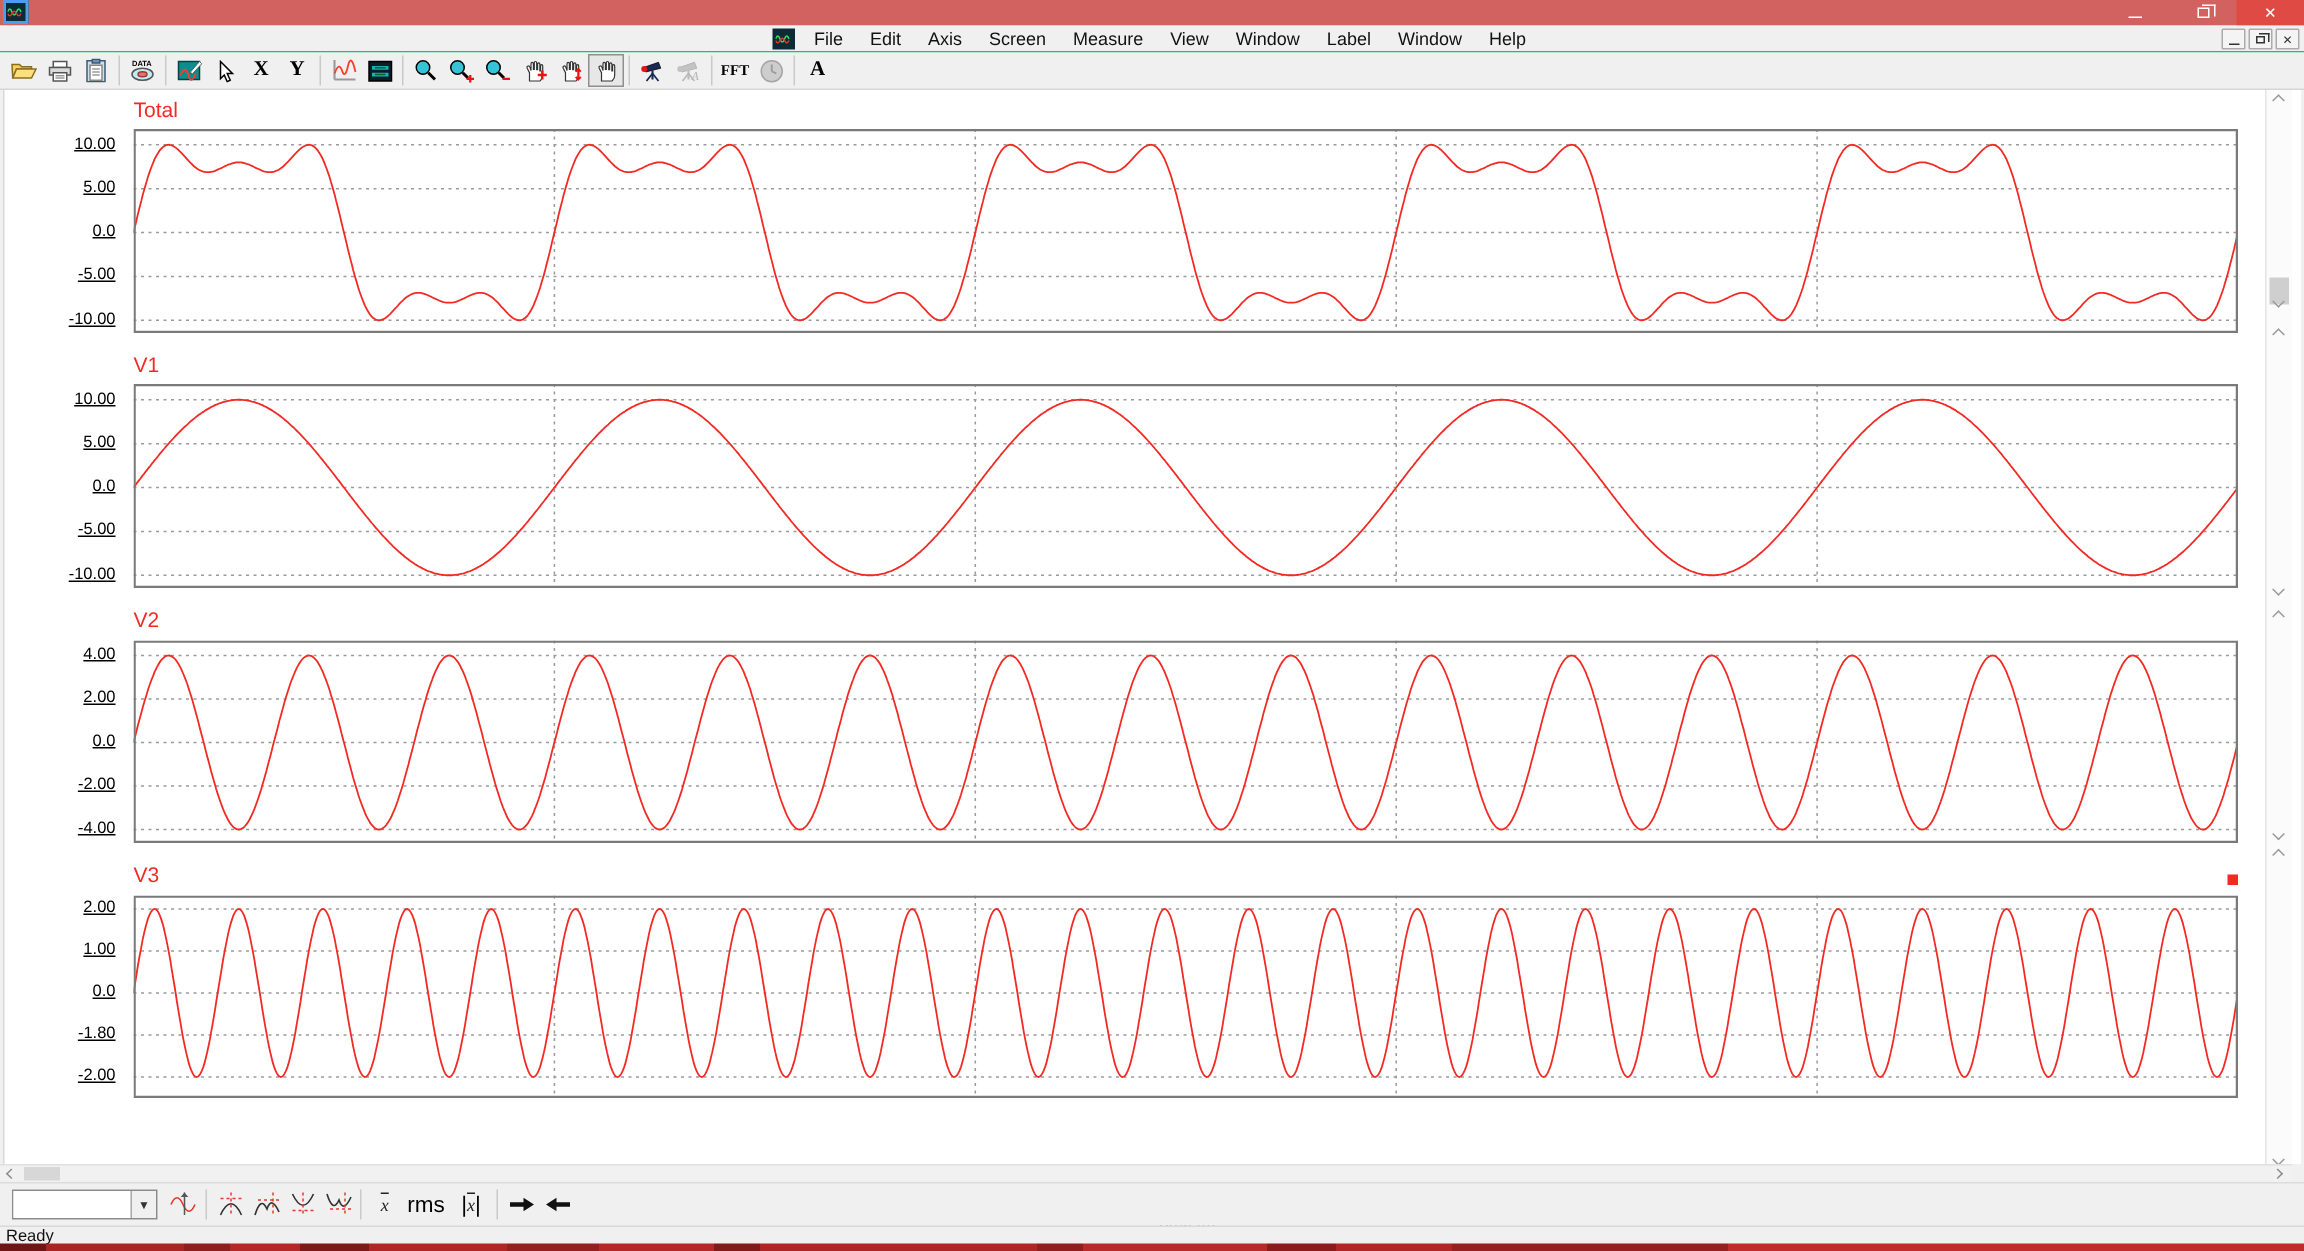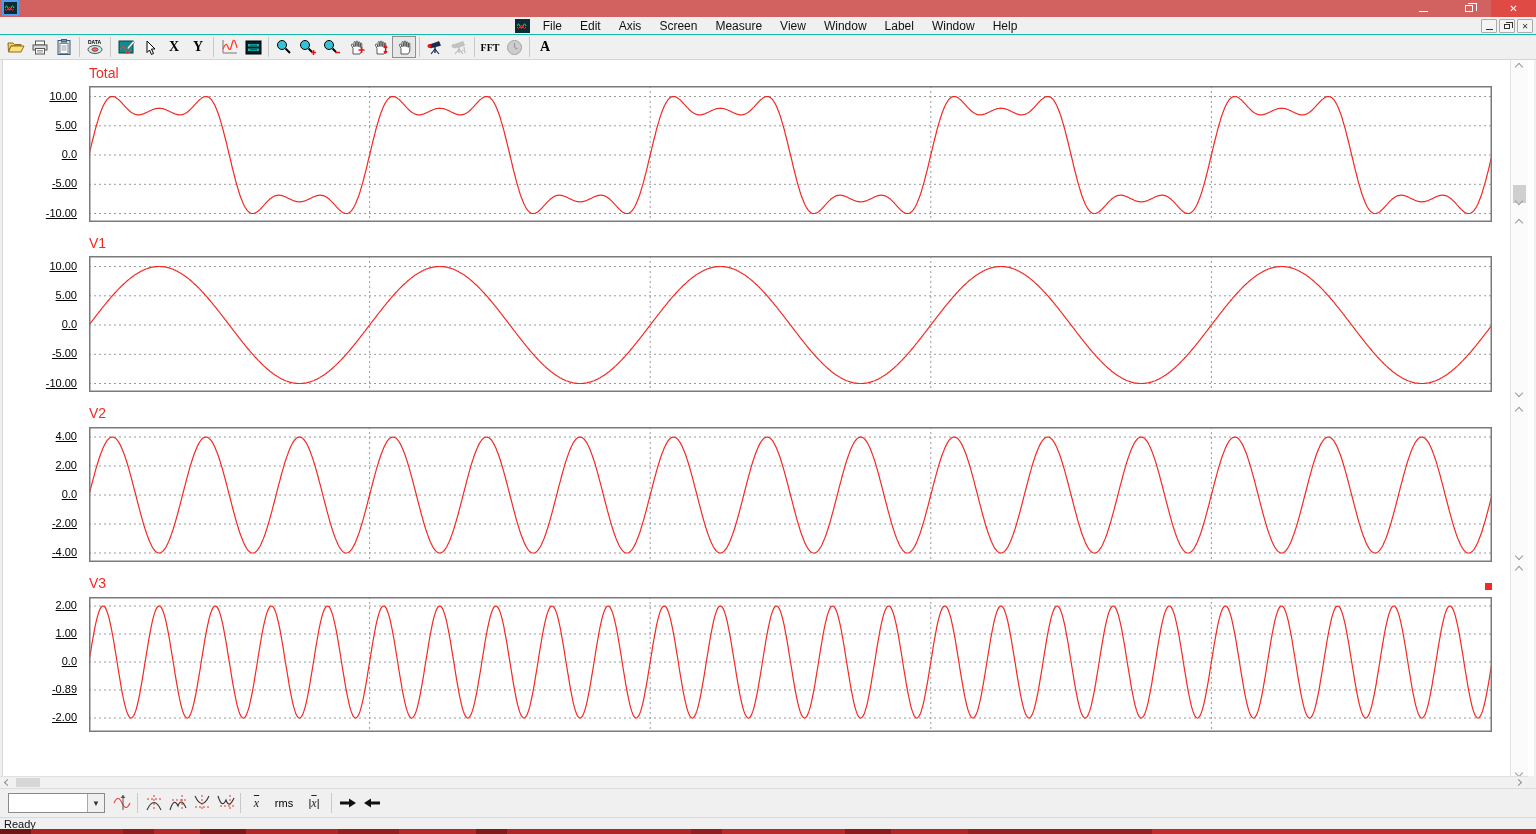--- a/index.html
+++ b/index.html
@@ -61,21 +61,21 @@
   .hchev.right { transform:rotate(-45deg); right:7px; }
   .hthumb { position:absolute; left:16px; top:1px; width:24px; height:9px; background:#d7d7d7; }
 
   
   .btoolbar { position:absolute; left:0; top:788px; width:1536px; height:29px; background:#f0f0f0; border-top:1px solid #dcdcdc; display:flex; align-items:center; padding-left:8px; }
   .combo { width:97px; height:20px; background:#fff; border:1px solid #8a8a8a; display:flex; position:relative; }
   .combo input { border:none; outline:none; width:78px; height:18px; font-size:11px; padding:0 3px; font-family:"Liberation Sans", sans-serif; }
   .combo-btn { position:absolute; right:0; top:0; width:17px; height:18px; background:#f0f0f0; border-left:1px solid #aaa; display:flex; align-items:center; justify-content:center; font-size:8px; color:#333; }
   .bbtn { width:23px; height:22px; display:flex; align-items:center; justify-content:center; border:1px solid transparent; margin-left:1px; }
   .overline-x { text-decoration:overline; font-style:italic; font-family:"Liberation Serif", serif; font-size:12px; }
-  .rms-txt { font-size:11px; color:#000; }
+  .rms-txt { font-size:15px; color:#000; }
 
   
   .statusbar { position:absolute; left:0; top:817px; width:1536px; height:12px; background:#f0f0f0; border-top:1px solid #d8d8d8; font-size:11px; color:#111; padding-left:4px; }
   .taskbar { position:absolute; left:0; top:829px; width:1536px; height:5px;
     background:linear-gradient(90deg,#701515 0 2%,#aa2424 2% 8%,#8e1e1e 8% 10%,#b52828 10% 13%,#7c1818 13% 16%,#b02626 16% 22%,#951f1f 22% 26%,#b52828 26% 31%,#821a1a 31% 33%,#ad2525 33% 45%,#911e1e 45% 47%,#b82929 47% 55%,#8c1c1c 55% 58%,#b02626 58% 63%,#961f1f 63% 75%,#c22b2b 75% 100%); }
 </style>
 </head>
 <body>
 
 <div class="titlebar">
@@ -343,21 +343,21 @@
       <line x1="0" y1="65.0" x2="1403" y2="65.0" class="grid"></line>
       <line x1="0" y1="93.0" x2="1403" y2="93.0" class="grid"></line>
       <line x1="0" y1="121.0" x2="1403" y2="121.0" class="grid"></line>
       <polyline points="0.0,65.0 0.9,59.5 1.8,54.1 2.6,48.7 3.5,43.5 4.4,38.6 5.3,33.9 6.1,29.4 7.0,25.4 7.9,21.7 8.8,18.4 9.6,15.6 10.5,13.2 11.4,11.4 12.3,10.0 13.2,9.2 14.0,9.0 14.9,9.2 15.8,10.0 16.7,11.4 17.5,13.2 18.4,15.6 19.3,18.4 20.2,21.7 21.0,25.4 21.9,29.4 22.8,33.9 23.7,38.6 24.6,43.5 25.4,48.7 26.3,54.1 27.2,59.5 28.1,65.0 28.9,70.5 29.8,75.9 30.7,81.2 31.6,86.4 32.4,91.4 33.3,96.1 34.2,100.5 35.1,104.6 36.0,108.3 36.8,111.6 37.7,114.4 38.6,116.7 39.5,118.6 40.3,119.9 41.2,120.7 42.1,121.0 43.0,120.7 43.8,119.9 44.7,118.6 45.6,116.7 46.5,114.4 47.4,111.6 48.2,108.3 49.1,104.6 50.0,100.5 50.9,96.1 51.7,91.4 52.6,86.4 53.5,81.2 54.4,75.9 55.2,70.5 56.1,65.0 57.0,59.5 57.9,54.1 58.8,48.7 59.6,43.5 60.5,38.6 61.4,33.9 62.3,29.4 63.1,25.4 64.0,21.7 64.9,18.4 65.8,15.6 66.6,13.2 67.5,11.4 68.4,10.0 69.3,9.2 70.1,9.0 71.0,9.2 71.9,10.0 72.8,11.4 73.7,13.2 74.5,15.6 75.4,18.4 76.3,21.7 77.2,25.4 78.0,29.4 78.9,33.9 79.8,38.6 80.7,43.5 81.5,48.7 82.4,54.1 83.3,59.5 84.2,65.0 85.1,70.5 85.9,75.9 86.8,81.2 87.7,86.4 88.6,91.4 89.4,96.1 90.3,100.5 91.2,104.6 92.1,108.3 92.9,111.6 93.8,114.4 94.7,116.7 95.6,118.6 96.5,119.9 97.3,120.7 98.2,121.0 99.1,120.7 100.0,119.9 100.8,118.6 101.7,116.7 102.6,114.4 103.5,111.6 104.3,108.3 105.2,104.6 106.1,100.5 107.0,96.1 107.9,91.4 108.7,86.4 109.6,81.2 110.5,75.9 111.4,70.5 112.2,65.0 113.1,59.5 114.0,54.1 114.9,48.7 115.7,43.5 116.6,38.6 117.5,33.9 118.4,29.4 119.3,25.4 120.1,21.7 121.0,18.4 121.9,15.6 122.8,13.2 123.6,11.4 124.5,10.0 125.4,9.2 126.3,9.0 127.1,9.2 128.0,10.0 128.9,11.4 129.8,13.2 130.7,15.6 131.5,18.4 132.4,21.7 133.3,25.4 134.2,29.4 135.0,33.9 135.9,38.6 136.8,43.5 137.7,48.7 138.5,54.1 139.4,59.5 140.3,65.0 141.2,70.5 142.1,75.9 142.9,81.2 143.8,86.4 144.7,91.4 145.6,96.1 146.4,100.5 147.3,104.6 148.2,108.3 149.1,111.6 149.9,114.4 150.8,116.7 151.7,118.6 152.6,119.9 153.5,120.7 154.3,121.0 155.2,120.7 156.1,119.9 157.0,118.6 157.8,116.7 158.7,114.4 159.6,111.6 160.5,108.3 161.3,104.6 162.2,100.5 163.1,96.1 164.0,91.4 164.9,86.4 165.7,81.2 166.6,75.9 167.5,70.5 168.4,65.0 169.2,59.5 170.1,54.1 171.0,48.7 171.9,43.5 172.7,38.6 173.6,33.9 174.5,29.4 175.4,25.4 176.3,21.7 177.1,18.4 178.0,15.6 178.9,13.2 179.8,11.4 180.6,10.0 181.5,9.2 182.4,9.0 183.3,9.2 184.1,10.0 185.0,11.4 185.9,13.2 186.8,15.6 187.7,18.4 188.5,21.7 189.4,25.4 190.3,29.4 191.2,33.9 192.0,38.6 192.9,43.5 193.8,48.7 194.7,54.1 195.5,59.5 196.4,65.0 197.3,70.5 198.2,75.9 199.1,81.2 199.9,86.4 200.8,91.4 201.7,96.1 202.6,100.5 203.4,104.6 204.3,108.3 205.2,111.6 206.1,114.4 206.9,116.7 207.8,118.6 208.7,119.9 209.6,120.7 210.4,121.0 211.3,120.7 212.2,119.9 213.1,118.6 214.0,116.7 214.8,114.4 215.7,111.6 216.6,108.3 217.5,104.6 218.3,100.5 219.2,96.1 220.1,91.4 221.0,86.4 221.8,81.2 222.7,75.9 223.6,70.5 224.5,65.0 225.4,59.5 226.2,54.1 227.1,48.7 228.0,43.5 228.9,38.6 229.7,33.9 230.6,29.4 231.5,25.4 232.4,21.7 233.2,18.4 234.1,15.6 235.0,13.2 235.9,11.4 236.8,10.0 237.6,9.2 238.5,9.0 239.4,9.2 240.3,10.0 241.1,11.4 242.0,13.2 242.9,15.6 243.8,18.4 244.6,21.7 245.5,25.4 246.4,29.4 247.3,33.9 248.2,38.6 249.0,43.5 249.9,48.7 250.8,54.1 251.7,59.5 252.5,65.0 253.4,70.5 254.3,75.9 255.2,81.2 256.0,86.4 256.9,91.4 257.8,96.1 258.7,100.5 259.6,104.6 260.4,108.3 261.3,111.6 262.2,114.4 263.1,116.7 263.9,118.6 264.8,119.9 265.7,120.7 266.6,121.0 267.4,120.7 268.3,119.9 269.2,118.6 270.1,116.7 271.0,114.4 271.8,111.6 272.7,108.3 273.6,104.6 274.5,100.5 275.3,96.1 276.2,91.4 277.1,86.4 278.0,81.2 278.8,75.9 279.7,70.5 280.6,65.0 281.5,59.5 282.4,54.1 283.2,48.7 284.1,43.5 285.0,38.6 285.9,33.9 286.7,29.4 287.6,25.4 288.5,21.7 289.4,18.4 290.2,15.6 291.1,13.2 292.0,11.4 292.9,10.0 293.8,9.2 294.6,9.0 295.5,9.2 296.4,10.0 297.3,11.4 298.1,13.2 299.0,15.6 299.9,18.4 300.8,21.7 301.6,25.4 302.5,29.4 303.4,33.9 304.3,38.6 305.2,43.5 306.0,48.7 306.9,54.1 307.8,59.5 308.7,65.0 309.5,70.5 310.4,75.9 311.3,81.2 312.2,86.4 313.0,91.4 313.9,96.1 314.8,100.5 315.7,104.6 316.6,108.3 317.4,111.6 318.3,114.4 319.2,116.7 320.1,118.6 320.9,119.9 321.8,120.7 322.7,121.0 323.6,120.7 324.4,119.9 325.3,118.6 326.2,116.7 327.1,114.4 328.0,111.6 328.8,108.3 329.7,104.6 330.6,100.5 331.5,96.1 332.3,91.4 333.2,86.4 334.1,81.2 335.0,75.9 335.8,70.5 336.7,65.0 337.6,59.5 338.5,54.1 339.4,48.7 340.2,43.5 341.1,38.6 342.0,33.9 342.9,29.4 343.7,25.4 344.6,21.7 345.5,18.4 346.4,15.6 347.2,13.2 348.1,11.4 349.0,10.0 349.9,9.2 350.8,9.0 351.6,9.2 352.5,10.0 353.4,11.4 354.3,13.2 355.1,15.6 356.0,18.4 356.9,21.7 357.8,25.4 358.6,29.4 359.5,33.9 360.4,38.6 361.3,43.5 362.1,48.7 363.0,54.1 363.9,59.5 364.8,65.0 365.7,70.5 366.5,75.9 367.4,81.2 368.3,86.4 369.2,91.4 370.0,96.1 370.9,100.5 371.8,104.6 372.7,108.3 373.5,111.6 374.4,114.4 375.3,116.7 376.2,118.6 377.1,119.9 377.9,120.7 378.8,121.0 379.7,120.7 380.6,119.9 381.4,118.6 382.3,116.7 383.2,114.4 384.1,111.6 384.9,108.3 385.8,104.6 386.7,100.5 387.6,96.1 388.5,91.4 389.3,86.4 390.2,81.2 391.1,75.9 392.0,70.5 392.8,65.0 393.7,59.5 394.6,54.1 395.5,48.7 396.3,43.5 397.2,38.6 398.1,33.9 399.0,29.4 399.9,25.4 400.7,21.7 401.6,18.4 402.5,15.6 403.4,13.2 404.2,11.4 405.1,10.0 406.0,9.2 406.9,9.0 407.7,9.2 408.6,10.0 409.5,11.4 410.4,13.2 411.3,15.6 412.1,18.4 413.0,21.7 413.9,25.4 414.8,29.4 415.6,33.9 416.5,38.6 417.4,43.5 418.3,48.7 419.1,54.1 420.0,59.5 420.9,65.0 421.8,70.5 422.7,75.9 423.5,81.2 424.4,86.4 425.3,91.4 426.2,96.1 427.0,100.5 427.9,104.6 428.8,108.3 429.7,111.6 430.5,114.4 431.4,116.7 432.3,118.6 433.2,119.9 434.1,120.7 434.9,121.0 435.8,120.7 436.7,119.9 437.6,118.6 438.4,116.7 439.3,114.4 440.2,111.6 441.1,108.3 441.9,104.6 442.8,100.5 443.7,96.1 444.6,91.4 445.5,86.4 446.3,81.2 447.2,75.9 448.1,70.5 449.0,65.0 449.8,59.5 450.7,54.1 451.6,48.7 452.5,43.5 453.3,38.6 454.2,33.9 455.1,29.4 456.0,25.4 456.9,21.7 457.7,18.4 458.6,15.6 459.5,13.2 460.4,11.4 461.2,10.0 462.1,9.2 463.0,9.0 463.9,9.2 464.7,10.0 465.6,11.4 466.5,13.2 467.4,15.6 468.3,18.4 469.1,21.7 470.0,25.4 470.9,29.4 471.8,33.9 472.6,38.6 473.5,43.5 474.4,48.7 475.3,54.1 476.1,59.5 477.0,65.0 477.9,70.5 478.8,75.9 479.7,81.2 480.5,86.4 481.4,91.4 482.3,96.1 483.2,100.5 484.0,104.6 484.9,108.3 485.8,111.6 486.7,114.4 487.5,116.7 488.4,118.6 489.3,119.9 490.2,120.7 491.1,121.0 491.9,120.7 492.8,119.9 493.7,118.6 494.6,116.7 495.4,114.4 496.3,111.6 497.2,108.3 498.1,104.6 498.9,100.5 499.8,96.1 500.7,91.4 501.6,86.4 502.4,81.2 503.3,75.9 504.2,70.5 505.1,65.0 506.0,59.5 506.8,54.1 507.7,48.7 508.6,43.5 509.5,38.6 510.3,33.9 511.2,29.4 512.1,25.4 513.0,21.7 513.8,18.4 514.7,15.6 515.6,13.2 516.5,11.4 517.4,10.0 518.2,9.2 519.1,9.0 520.0,9.2 520.9,10.0 521.7,11.4 522.6,13.2 523.5,15.6 524.4,18.4 525.2,21.7 526.1,25.4 527.0,29.4 527.9,33.9 528.8,38.6 529.6,43.5 530.5,48.7 531.4,54.1 532.3,59.5 533.1,65.0 534.0,70.5 534.9,75.9 535.8,81.2 536.6,86.4 537.5,91.4 538.4,96.1 539.3,100.5 540.2,104.6 541.0,108.3 541.9,111.6 542.8,114.4 543.7,116.7 544.5,118.6 545.4,119.9 546.3,120.7 547.2,121.0 548.0,120.7 548.9,119.9 549.8,118.6 550.7,116.7 551.6,114.4 552.4,111.6 553.3,108.3 554.2,104.6 555.1,100.5 555.9,96.1 556.8,91.4 557.7,86.4 558.6,81.2 559.4,75.9 560.3,70.5 561.2,65.0 562.1,59.5 563.0,54.1 563.8,48.7 564.7,43.5 565.6,38.6 566.5,33.9 567.3,29.4 568.2,25.4 569.1,21.7 570.0,18.4 570.8,15.6 571.7,13.2 572.6,11.4 573.5,10.0 574.4,9.2 575.2,9.0 576.1,9.2 577.0,10.0 577.9,11.4 578.7,13.2 579.6,15.6 580.5,18.4 581.4,21.7 582.2,25.4 583.1,29.4 584.0,33.9 584.9,38.6 585.8,43.5 586.6,48.7 587.5,54.1 588.4,59.5 589.3,65.0 590.1,70.5 591.0,75.9 591.9,81.2 592.8,86.4 593.6,91.4 594.5,96.1 595.4,100.5 596.3,104.6 597.2,108.3 598.0,111.6 598.9,114.4 599.8,116.7 600.7,118.6 601.5,119.9 602.4,120.7 603.3,121.0 604.2,120.7 605.0,119.9 605.9,118.6 606.8,116.7 607.7,114.4 608.6,111.6 609.4,108.3 610.3,104.6 611.2,100.5 612.1,96.1 612.9,91.4 613.8,86.4 614.7,81.2 615.6,75.9 616.4,70.5 617.3,65.0 618.2,59.5 619.1,54.1 620.0,48.7 620.8,43.5 621.7,38.6 622.6,33.9 623.5,29.4 624.3,25.4 625.2,21.7 626.1,18.4 627.0,15.6 627.8,13.2 628.7,11.4 629.6,10.0 630.5,9.2 631.3,9.0 632.2,9.2 633.1,10.0 634.0,11.4 634.9,13.2 635.7,15.6 636.6,18.4 637.5,21.7 638.4,25.4 639.2,29.4 640.1,33.9 641.0,38.6 641.9,43.5 642.7,48.7 643.6,54.1 644.5,59.5 645.4,65.0 646.3,70.5 647.1,75.9 648.0,81.2 648.9,86.4 649.8,91.4 650.6,96.1 651.5,100.5 652.4,104.6 653.3,108.3 654.1,111.6 655.0,114.4 655.9,116.7 656.8,118.6 657.7,119.9 658.5,120.7 659.4,121.0 660.3,120.7 661.2,119.9 662.0,118.6 662.9,116.7 663.8,114.4 664.7,111.6 665.5,108.3 666.4,104.6 667.3,100.5 668.2,96.1 669.1,91.4 669.9,86.4 670.8,81.2 671.7,75.9 672.6,70.5 673.4,65.0 674.3,59.5 675.2,54.1 676.1,48.7 676.9,43.5 677.8,38.6 678.7,33.9 679.6,29.4 680.5,25.4 681.3,21.7 682.2,18.4 683.1,15.6 684.0,13.2 684.8,11.4 685.7,10.0 686.6,9.2 687.5,9.0 688.3,9.2 689.2,10.0 690.1,11.4 691.0,13.2 691.9,15.6 692.7,18.4 693.6,21.7 694.5,25.4 695.4,29.4 696.2,33.9 697.1,38.6 698.0,43.5 698.9,48.7 699.7,54.1 700.6,59.5 701.5,65.0 702.4,70.5 703.3,75.9 704.1,81.2 705.0,86.4 705.9,91.4 706.8,96.1 707.6,100.5 708.5,104.6 709.4,108.3 710.3,111.6 711.1,114.4 712.0,116.7 712.9,118.6 713.8,119.9 714.7,120.7 715.5,121.0 716.4,120.7 717.3,119.9 718.2,118.6 719.0,116.7 719.9,114.4 720.8,111.6 721.7,108.3 722.5,104.6 723.4,100.5 724.3,96.1 725.2,91.4 726.1,86.4 726.9,81.2 727.8,75.9 728.7,70.5 729.6,65.0 730.4,59.5 731.3,54.1 732.2,48.7 733.1,43.5 733.9,38.6 734.8,33.9 735.7,29.4 736.6,25.4 737.5,21.7 738.3,18.4 739.2,15.6 740.1,13.2 741.0,11.4 741.8,10.0 742.7,9.2 743.6,9.0 744.5,9.2 745.3,10.0 746.2,11.4 747.1,13.2 748.0,15.6 748.9,18.4 749.7,21.7 750.6,25.4 751.5,29.4 752.4,33.9 753.2,38.6 754.1,43.5 755.0,48.7 755.9,54.1 756.7,59.5 757.6,65.0 758.5,70.5 759.4,75.9 760.3,81.2 761.1,86.4 762.0,91.4 762.9,96.1 763.8,100.5 764.6,104.6 765.5,108.3 766.4,111.6 767.3,114.4 768.1,116.7 769.0,118.6 769.9,119.9 770.8,120.7 771.6,121.0 772.5,120.7 773.4,119.9 774.3,118.6 775.2,116.7 776.0,114.4 776.9,111.6 777.8,108.3 778.7,104.6 779.5,100.5 780.4,96.1 781.3,91.4 782.2,86.4 783.0,81.2 783.9,75.9 784.8,70.5 785.7,65.0 786.6,59.5 787.4,54.1 788.3,48.7 789.2,43.5 790.1,38.6 790.9,33.9 791.8,29.4 792.7,25.4 793.6,21.7 794.4,18.4 795.3,15.6 796.2,13.2 797.1,11.4 798.0,10.0 798.8,9.2 799.7,9.0 800.6,9.2 801.5,10.0 802.3,11.4 803.2,13.2 804.1,15.6 805.0,18.4 805.8,21.7 806.7,25.4 807.6,29.4 808.5,33.9 809.4,38.6 810.2,43.5 811.1,48.7 812.0,54.1 812.9,59.5 813.7,65.0 814.6,70.5 815.5,75.9 816.4,81.2 817.2,86.4 818.1,91.4 819.0,96.1 819.9,100.5 820.8,104.6 821.6,108.3 822.5,111.6 823.4,114.4 824.3,116.7 825.1,118.6 826.0,119.9 826.9,120.7 827.8,121.0 828.6,120.7 829.5,119.9 830.4,118.6 831.3,116.7 832.2,114.4 833.0,111.6 833.9,108.3 834.8,104.6 835.7,100.5 836.5,96.1 837.4,91.4 838.3,86.4 839.2,81.2 840.0,75.9 840.9,70.5 841.8,65.0 842.7,59.5 843.6,54.1 844.4,48.7 845.3,43.5 846.2,38.6 847.1,33.9 847.9,29.4 848.8,25.4 849.7,21.7 850.6,18.4 851.4,15.6 852.3,13.2 853.2,11.4 854.1,10.0 855.0,9.2 855.8,9.0 856.7,9.2 857.6,10.0 858.5,11.4 859.3,13.2 860.2,15.6 861.1,18.4 862.0,21.7 862.8,25.4 863.7,29.4 864.6,33.9 865.5,38.6 866.4,43.5 867.2,48.7 868.1,54.1 869.0,59.5 869.9,65.0 870.7,70.5 871.6,75.9 872.5,81.2 873.4,86.4 874.2,91.4 875.1,96.1 876.0,100.5 876.9,104.6 877.8,108.3 878.6,111.6 879.5,114.4 880.4,116.7 881.3,118.6 882.1,119.9 883.0,120.7 883.9,121.0 884.8,120.7 885.6,119.9 886.5,118.6 887.4,116.7 888.3,114.4 889.2,111.6 890.0,108.3 890.9,104.6 891.8,100.5 892.7,96.1 893.5,91.4 894.4,86.4 895.3,81.2 896.2,75.9 897.0,70.5 897.9,65.0 898.8,59.5 899.7,54.1 900.6,48.7 901.4,43.5 902.3,38.6 903.2,33.9 904.1,29.4 904.9,25.4 905.8,21.7 906.7,18.4 907.6,15.6 908.4,13.2 909.3,11.4 910.2,10.0 911.1,9.2 912.0,9.0 912.8,9.2 913.7,10.0 914.6,11.4 915.5,13.2 916.3,15.6 917.2,18.4 918.1,21.7 919.0,25.4 919.8,29.4 920.7,33.9 921.6,38.6 922.5,43.5 923.3,48.7 924.2,54.1 925.1,59.5 926.0,65.0 926.9,70.5 927.7,75.9 928.6,81.2 929.5,86.4 930.4,91.4 931.2,96.1 932.1,100.5 933.0,104.6 933.9,108.3 934.7,111.6 935.6,114.4 936.5,116.7 937.4,118.6 938.3,119.9 939.1,120.7 940.0,121.0 940.9,120.7 941.8,119.9 942.6,118.6 943.5,116.7 944.4,114.4 945.3,111.6 946.1,108.3 947.0,104.6 947.9,100.5 948.8,96.1 949.7,91.4 950.5,86.4 951.4,81.2 952.3,75.9 953.2,70.5 954.0,65.0 954.9,59.5 955.8,54.1 956.7,48.7 957.5,43.5 958.4,38.6 959.3,33.9 960.2,29.4 961.1,25.4 961.9,21.7 962.8,18.4 963.7,15.6 964.6,13.2 965.4,11.4 966.3,10.0 967.2,9.2 968.1,9.0 968.9,9.2 969.8,10.0 970.7,11.4 971.6,13.2 972.5,15.6 973.3,18.4 974.2,21.7 975.1,25.4 976.0,29.4 976.8,33.9 977.7,38.6 978.6,43.5 979.5,48.7 980.3,54.1 981.2,59.5 982.1,65.0 983.0,70.5 983.9,75.9 984.7,81.2 985.6,86.4 986.5,91.4 987.4,96.1 988.2,100.5 989.1,104.6 990.0,108.3 990.9,111.6 991.7,114.4 992.6,116.7 993.5,118.6 994.4,119.9 995.3,120.7 996.1,121.0 997.0,120.7 997.9,119.9 998.8,118.6 999.6,116.7 1000.5,114.4 1001.4,111.6 1002.3,108.3 1003.1,104.6 1004.0,100.5 1004.9,96.1 1005.8,91.4 1006.7,86.4 1007.5,81.2 1008.4,75.9 1009.3,70.5 1010.2,65.0 1011.0,59.5 1011.9,54.1 1012.8,48.7 1013.7,43.5 1014.5,38.6 1015.4,33.9 1016.3,29.4 1017.2,25.4 1018.1,21.7 1018.9,18.4 1019.8,15.6 1020.7,13.2 1021.6,11.4 1022.4,10.0 1023.3,9.2 1024.2,9.0 1025.1,9.2 1025.9,10.0 1026.8,11.4 1027.7,13.2 1028.6,15.6 1029.5,18.4 1030.3,21.7 1031.2,25.4 1032.1,29.4 1033.0,33.9 1033.8,38.6 1034.7,43.5 1035.6,48.7 1036.5,54.1 1037.3,59.5 1038.2,65.0 1039.1,70.5 1040.0,75.9 1040.9,81.2 1041.7,86.4 1042.6,91.4 1043.5,96.1 1044.4,100.5 1045.2,104.6 1046.1,108.3 1047.0,111.6 1047.9,114.4 1048.7,116.7 1049.6,118.6 1050.5,119.9 1051.4,120.7 1052.2,121.0 1053.1,120.7 1054.0,119.9 1054.9,118.6 1055.8,116.7 1056.6,114.4 1057.5,111.6 1058.4,108.3 1059.3,104.6 1060.1,100.5 1061.0,96.1 1061.9,91.4 1062.8,86.4 1063.6,81.2 1064.5,75.9 1065.4,70.5 1066.3,65.0 1067.2,59.5 1068.0,54.1 1068.9,48.7 1069.8,43.5 1070.7,38.6 1071.5,33.9 1072.4,29.4 1073.3,25.4 1074.2,21.7 1075.0,18.4 1075.9,15.6 1076.8,13.2 1077.7,11.4 1078.6,10.0 1079.4,9.2 1080.3,9.0 1081.2,9.2 1082.1,10.0 1082.9,11.4 1083.8,13.2 1084.7,15.6 1085.6,18.4 1086.4,21.7 1087.3,25.4 1088.2,29.4 1089.1,33.9 1090.0,38.6 1090.8,43.5 1091.7,48.7 1092.6,54.1 1093.5,59.5 1094.3,65.0 1095.2,70.5 1096.1,75.9 1097.0,81.2 1097.8,86.4 1098.7,91.4 1099.6,96.1 1100.5,100.5 1101.4,104.6 1102.2,108.3 1103.1,111.6 1104.0,114.4 1104.9,116.7 1105.7,118.6 1106.6,119.9 1107.5,120.7 1108.4,121.0 1109.2,120.7 1110.1,119.9 1111.0,118.6 1111.9,116.7 1112.8,114.4 1113.6,111.6 1114.5,108.3 1115.4,104.6 1116.3,100.5 1117.1,96.1 1118.0,91.4 1118.9,86.4 1119.8,81.2 1120.6,75.9 1121.5,70.5 1122.4,65.0 1123.3,59.5 1124.2,54.1 1125.0,48.7 1125.9,43.5 1126.8,38.6 1127.7,33.9 1128.5,29.4 1129.4,25.4 1130.3,21.7 1131.2,18.4 1132.0,15.6 1132.9,13.2 1133.8,11.4 1134.7,10.0 1135.6,9.2 1136.4,9.0 1137.3,9.2 1138.2,10.0 1139.1,11.4 1139.9,13.2 1140.8,15.6 1141.7,18.4 1142.6,21.7 1143.4,25.4 1144.3,29.4 1145.2,33.9 1146.1,38.6 1147.0,43.5 1147.8,48.7 1148.7,54.1 1149.6,59.5 1150.5,65.0 1151.3,70.5 1152.2,75.9 1153.1,81.2 1154.0,86.4 1154.8,91.4 1155.7,96.1 1156.6,100.5 1157.5,104.6 1158.4,108.3 1159.2,111.6 1160.1,114.4 1161.0,116.7 1161.9,118.6 1162.7,119.9 1163.6,120.7 1164.5,121.0 1165.4,120.7 1166.2,119.9 1167.1,118.6 1168.0,116.7 1168.9,114.4 1169.8,111.6 1170.6,108.3 1171.5,104.6 1172.4,100.5 1173.3,96.1 1174.1,91.4 1175.0,86.4 1175.9,81.2 1176.8,75.9 1177.6,70.5 1178.5,65.0 1179.4,59.5 1180.3,54.1 1181.2,48.7 1182.0,43.5 1182.9,38.6 1183.8,33.9 1184.7,29.4 1185.5,25.4 1186.4,21.7 1187.3,18.4 1188.2,15.6 1189.0,13.2 1189.9,11.4 1190.8,10.0 1191.7,9.2 1192.5,9.0 1193.4,9.2 1194.3,10.0 1195.2,11.4 1196.1,13.2 1196.9,15.6 1197.8,18.4 1198.7,21.7 1199.6,25.4 1200.4,29.4 1201.3,33.9 1202.2,38.6 1203.1,43.5 1203.9,48.7 1204.8,54.1 1205.7,59.5 1206.6,65.0 1207.5,70.5 1208.3,75.9 1209.2,81.2 1210.1,86.4 1211.0,91.4 1211.8,96.1 1212.7,100.5 1213.6,104.6 1214.5,108.3 1215.3,111.6 1216.2,114.4 1217.1,116.7 1218.0,118.6 1218.9,119.9 1219.7,120.7 1220.6,121.0 1221.5,120.7 1222.4,119.9 1223.2,118.6 1224.1,116.7 1225.0,114.4 1225.9,111.6 1226.7,108.3 1227.6,104.6 1228.5,100.5 1229.4,96.1 1230.3,91.4 1231.1,86.4 1232.0,81.2 1232.9,75.9 1233.8,70.5 1234.6,65.0 1235.5,59.5 1236.4,54.1 1237.3,48.7 1238.1,43.5 1239.0,38.6 1239.9,33.9 1240.8,29.4 1241.7,25.4 1242.5,21.7 1243.4,18.4 1244.3,15.6 1245.2,13.2 1246.0,11.4 1246.9,10.0 1247.8,9.2 1248.7,9.0 1249.5,9.2 1250.4,10.0 1251.3,11.4 1252.2,13.2 1253.1,15.6 1253.9,18.4 1254.8,21.7 1255.7,25.4 1256.6,29.4 1257.4,33.9 1258.3,38.6 1259.2,43.5 1260.1,48.7 1260.9,54.1 1261.8,59.5 1262.7,65.0 1263.6,70.5 1264.5,75.9 1265.3,81.2 1266.2,86.4 1267.1,91.4 1268.0,96.1 1268.8,100.5 1269.7,104.6 1270.6,108.3 1271.5,111.6 1272.3,114.4 1273.2,116.7 1274.1,118.6 1275.0,119.9 1275.9,120.7 1276.7,121.0 1277.6,120.7 1278.5,119.9 1279.4,118.6 1280.2,116.7 1281.1,114.4 1282.0,111.6 1282.9,108.3 1283.7,104.6 1284.6,100.5 1285.5,96.1 1286.4,91.4 1287.3,86.4 1288.1,81.2 1289.0,75.9 1289.9,70.5 1290.8,65.0 1291.6,59.5 1292.5,54.1 1293.4,48.7 1294.3,43.5 1295.1,38.6 1296.0,33.9 1296.9,29.4 1297.8,25.4 1298.7,21.7 1299.5,18.4 1300.4,15.6 1301.3,13.2 1302.2,11.4 1303.0,10.0 1303.9,9.2 1304.8,9.0 1305.7,9.2 1306.5,10.0 1307.4,11.4 1308.3,13.2 1309.2,15.6 1310.1,18.4 1310.9,21.7 1311.8,25.4 1312.7,29.4 1313.6,33.9 1314.4,38.6 1315.3,43.5 1316.2,48.7 1317.1,54.1 1317.9,59.5 1318.8,65.0 1319.7,70.5 1320.6,75.9 1321.5,81.2 1322.3,86.4 1323.2,91.4 1324.1,96.1 1325.0,100.5 1325.8,104.6 1326.7,108.3 1327.6,111.6 1328.5,114.4 1329.3,116.7 1330.2,118.6 1331.1,119.9 1332.0,120.7 1332.8,121.0 1333.7,120.7 1334.6,119.9 1335.5,118.6 1336.4,116.7 1337.2,114.4 1338.1,111.6 1339.0,108.3 1339.9,104.6 1340.7,100.5 1341.6,96.1 1342.5,91.4 1343.4,86.4 1344.2,81.2 1345.1,75.9 1346.0,70.5 1346.9,65.0 1347.8,59.5 1348.6,54.1 1349.5,48.7 1350.4,43.5 1351.3,38.6 1352.1,33.9 1353.0,29.4 1353.9,25.4 1354.8,21.7 1355.6,18.4 1356.5,15.6 1357.4,13.2 1358.3,11.4 1359.2,10.0 1360.0,9.2 1360.9,9.0 1361.8,9.2 1362.7,10.0 1363.5,11.4 1364.4,13.2 1365.3,15.6 1366.2,18.4 1367.0,21.7 1367.9,25.4 1368.8,29.4 1369.7,33.9 1370.6,38.6 1371.4,43.5 1372.3,48.7 1373.2,54.1 1374.1,59.5 1374.9,65.0 1375.8,70.5 1376.7,75.9 1377.6,81.2 1378.4,86.4 1379.3,91.4 1380.2,96.1 1381.1,100.5 1382.0,104.6 1382.8,108.3 1383.7,111.6 1384.6,114.4 1385.5,116.7 1386.3,118.6 1387.2,119.9 1388.1,120.7 1389.0,121.0 1389.8,120.7 1390.7,119.9 1391.6,118.6 1392.5,116.7 1393.4,114.4 1394.2,111.6 1395.1,108.3 1396.0,104.6 1396.9,100.5 1397.7,96.1 1398.6,91.4 1399.5,86.4 1400.4,81.2 1401.2,75.9 1402.1,70.5 1403.0,65.0" class="wave" stroke="#f32a24"></polyline>
       <rect x="0.75" y="0.75" width="1401.5" height="133.5" class="frame"></rect>
     </svg>
   <div class="yticks" style="top:537px; height:135px;">
       <div class="ytick" style="top: 1.96266px;">2.00</div>
       <div class="ytick" style="top: 29.971px;">1.00</div>
       <div class="ytick" style="top: 57.9793px;">0.0</div>
-      <div class="ytick" style="top: 85.9876px;">-0.89</div>
+      <div class="ytick" style="top: 85.9876px;">-1.80</div>
       <div class="ytick" style="top: 113.996px;">-2.00</div>
     </div>
 
   <div class="xticks">
       <span class="xtick" style="left: 0px;">0.0</span>
       <span class="xtick" style="left: 281px;">0.02</span>
       <span class="xtick" style="left: 561px;">0.04</span>
       <span class="xtick" style="left: 842px;">0.06</span>
       <span class="xtick" style="left: 1122px;">0.08</span>
       <span class="xtick" style="left: 1403px;">0.10</span>

